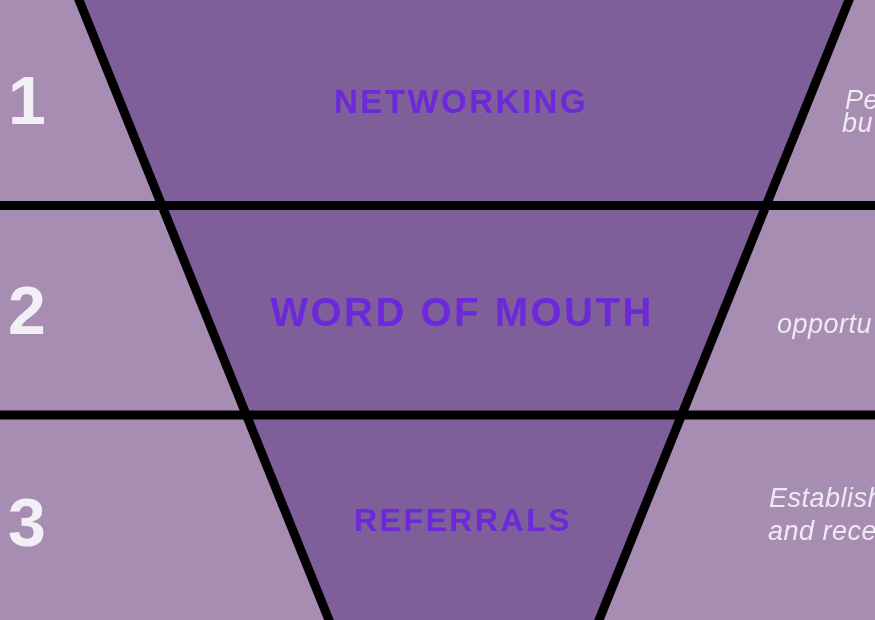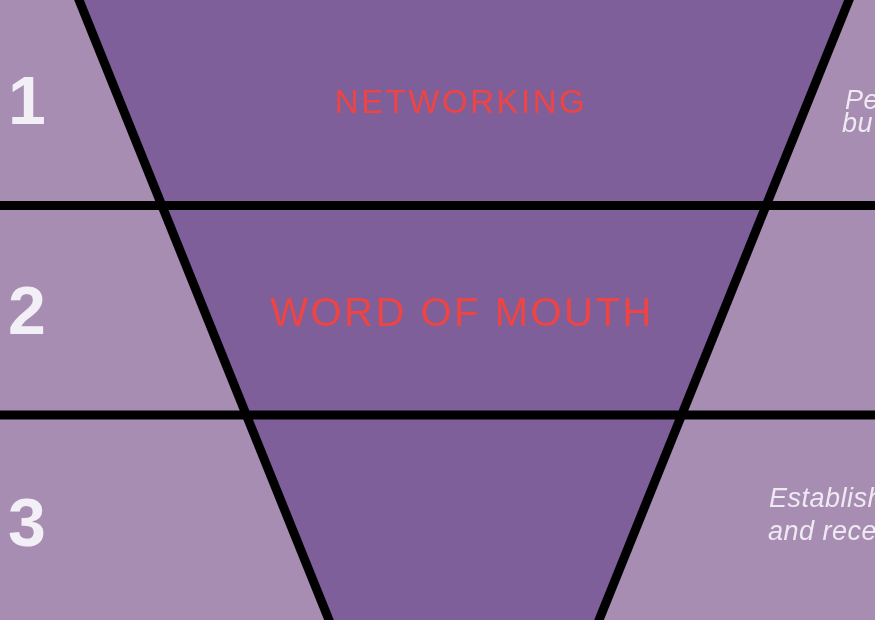--- a/index.html
+++ b/index.html
@@ -30,22 +30,22 @@
   .level-number {
     left: 8px;
     transform: translateY(-50%);
     font-size: 68px;
     font-weight: 700;
     color: #f3eff7;
     line-height: 1;
   }
   .level-title {
     transform: translate(-50%, -50%);
-    font-weight: 400;
-    color: #ef4444;
+    font-weight: 700;
+    color: #6d28d9;
     letter-spacing: 2.5px;
     line-height: 1;
   }
   .title-1 { font-size: 33px; }
   .title-2 { font-size: 40px; text-align: center; }
   .title-3 { font-size: 32px; }
   .note-line {
     font-size: 27px;
     font-style: italic;
     font-weight: 400;
@@ -67,21 +67,23 @@
     <line x1="-5" y1="205.5" x2="880" y2="205.5" stroke-width="9" stroke="#000000"></line>
     <line x1="-5" y1="415" x2="880" y2="415" stroke-width="9" stroke="#000000"></line>
   </svg>
 
   <div class="label level-number" style="top:100px">1</div>
   <div class="label level-number" style="top:310px">2</div>
   <div class="label level-number" style="top:522px">3</div>
 
   <div class="label level-title title-1" style="left:461px; top:101px">NETWORKING</div>
   <div class="label level-title title-2" style="left:462px; top:312px">WORD OF MOUTH</div>
+  <div class="label level-title title-3" style="left:463px; top:520px">REFERRALS</div>
 
   <div class="label note-line" style="left:845px; top:87px">Pe</div>
   <div class="label note-line" style="left:842px; top:110px">bu</div>
 
+  <div class="label note-line" style="left:777px; top:311px">opportu</div>
 
   <div class="label note-line" style="left:769px; top:485px">Establish</div>
   <div class="label note-line" style="left:768px; top:518px">and rece</div>
 
 </div>
 
 </body></html>

